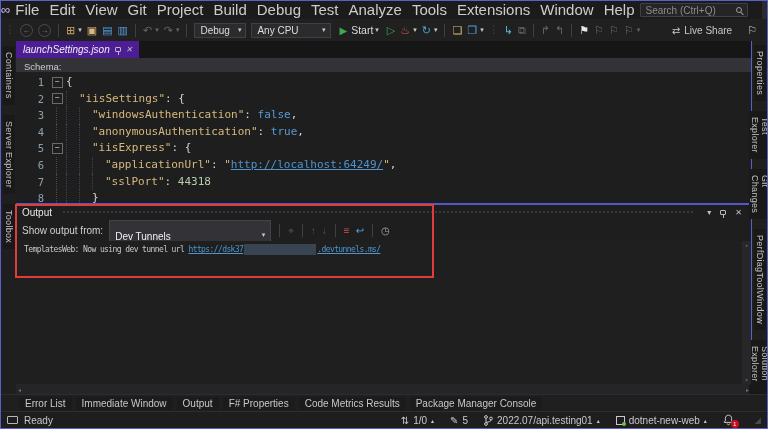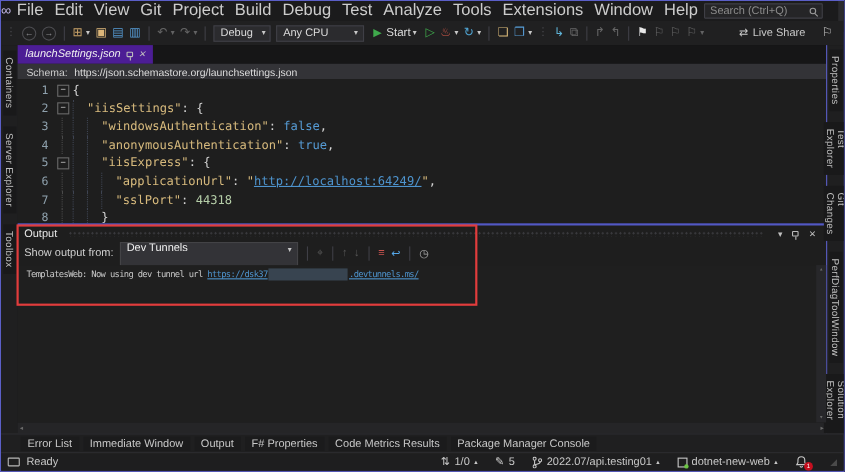--- a/index.html
+++ b/index.html
@@ -102,21 +102,21 @@
     display:flex; flex-direction:column; min-height:0; }
   .op-header{ height:15px; flex:0 0 15px; display:flex; align-items:center; padding:0 6px; gap:6px; }
   .op-title{ font-size:10px; color:#E8E8E8; }
   .op-drag{ flex:1; height:5px; margin:0 4px;
     background-image:radial-gradient(circle, #3A3A3E 1px, transparent 1px);
     background-size:4px 4px; }
   .op-hicon{ font-size:8px; color:#C0C0C0; padding:0 3px; }
   .op-toolbar{ height:21px; flex:0 0 21px; display:flex; align-items:center; padding:0 6px; gap:6px; }
   .op-label{ font-size:10px; color:#D0D0D0; }
   .op-select{ width:162px; height:15px; border:1px solid #434346; background:#333337;
-    display:flex; align-items:flex-end; padding:10px 5px; font-size:10px; color:#F1F1F1; }
+    display:flex; align-items:flex-start; padding:10px 5px; font-size:10px; color:#F1F1F1; }
   .op-select .caret{ margin-left:auto; }
   .op-icon{ font-size:10px; color:#A8A8A8; }
   .op-icon.red{ color:#C8524E; }
   .op-icon.blue{ color:#56A8E8; }
   .op-content{ flex:1; position:relative; background:#1F1F1F; padding:3px 0 0 8px;
     font-family:"DejaVu Sans Mono", monospace; font-size:8px; letter-spacing:-0.6px; min-height:0; }
   .op-line{ height:11.5px; display:flex; align-items:center; white-space:pre; }
   .otext{ color:#C8C8C8; }
   .olink{ color:#4E94CE; text-decoration:underline; }
   .oredact{ display:inline-block; width:72px; height:11px; background:#384450; margin:0 1px; }
@@ -259,21 +259,20 @@
       <div class="doc-tabs">
         <div class="doc-tab">
           <span>launchSettings.json</span>
           <span class="pin-icon"></span>
           <span class="tab-x">✕</span>
         </div>
       </div>
 
       <div class="schema-bar">
         <span>Schema:</span>
-        <span class="schema-url">https://json.schemastore.org/launchsettings.json</span>
       </div>
 
       <div class="editor" id="editor-lines">
           <div class="code-line">
             <span class="line-num">1</span>
             <span class="fold-col fold-box"></span>
             <span class="code-text"><span class="tok c-punct">{</span></span>
           </div>
           <div class="code-line">
             <span class="line-num">2</span>

